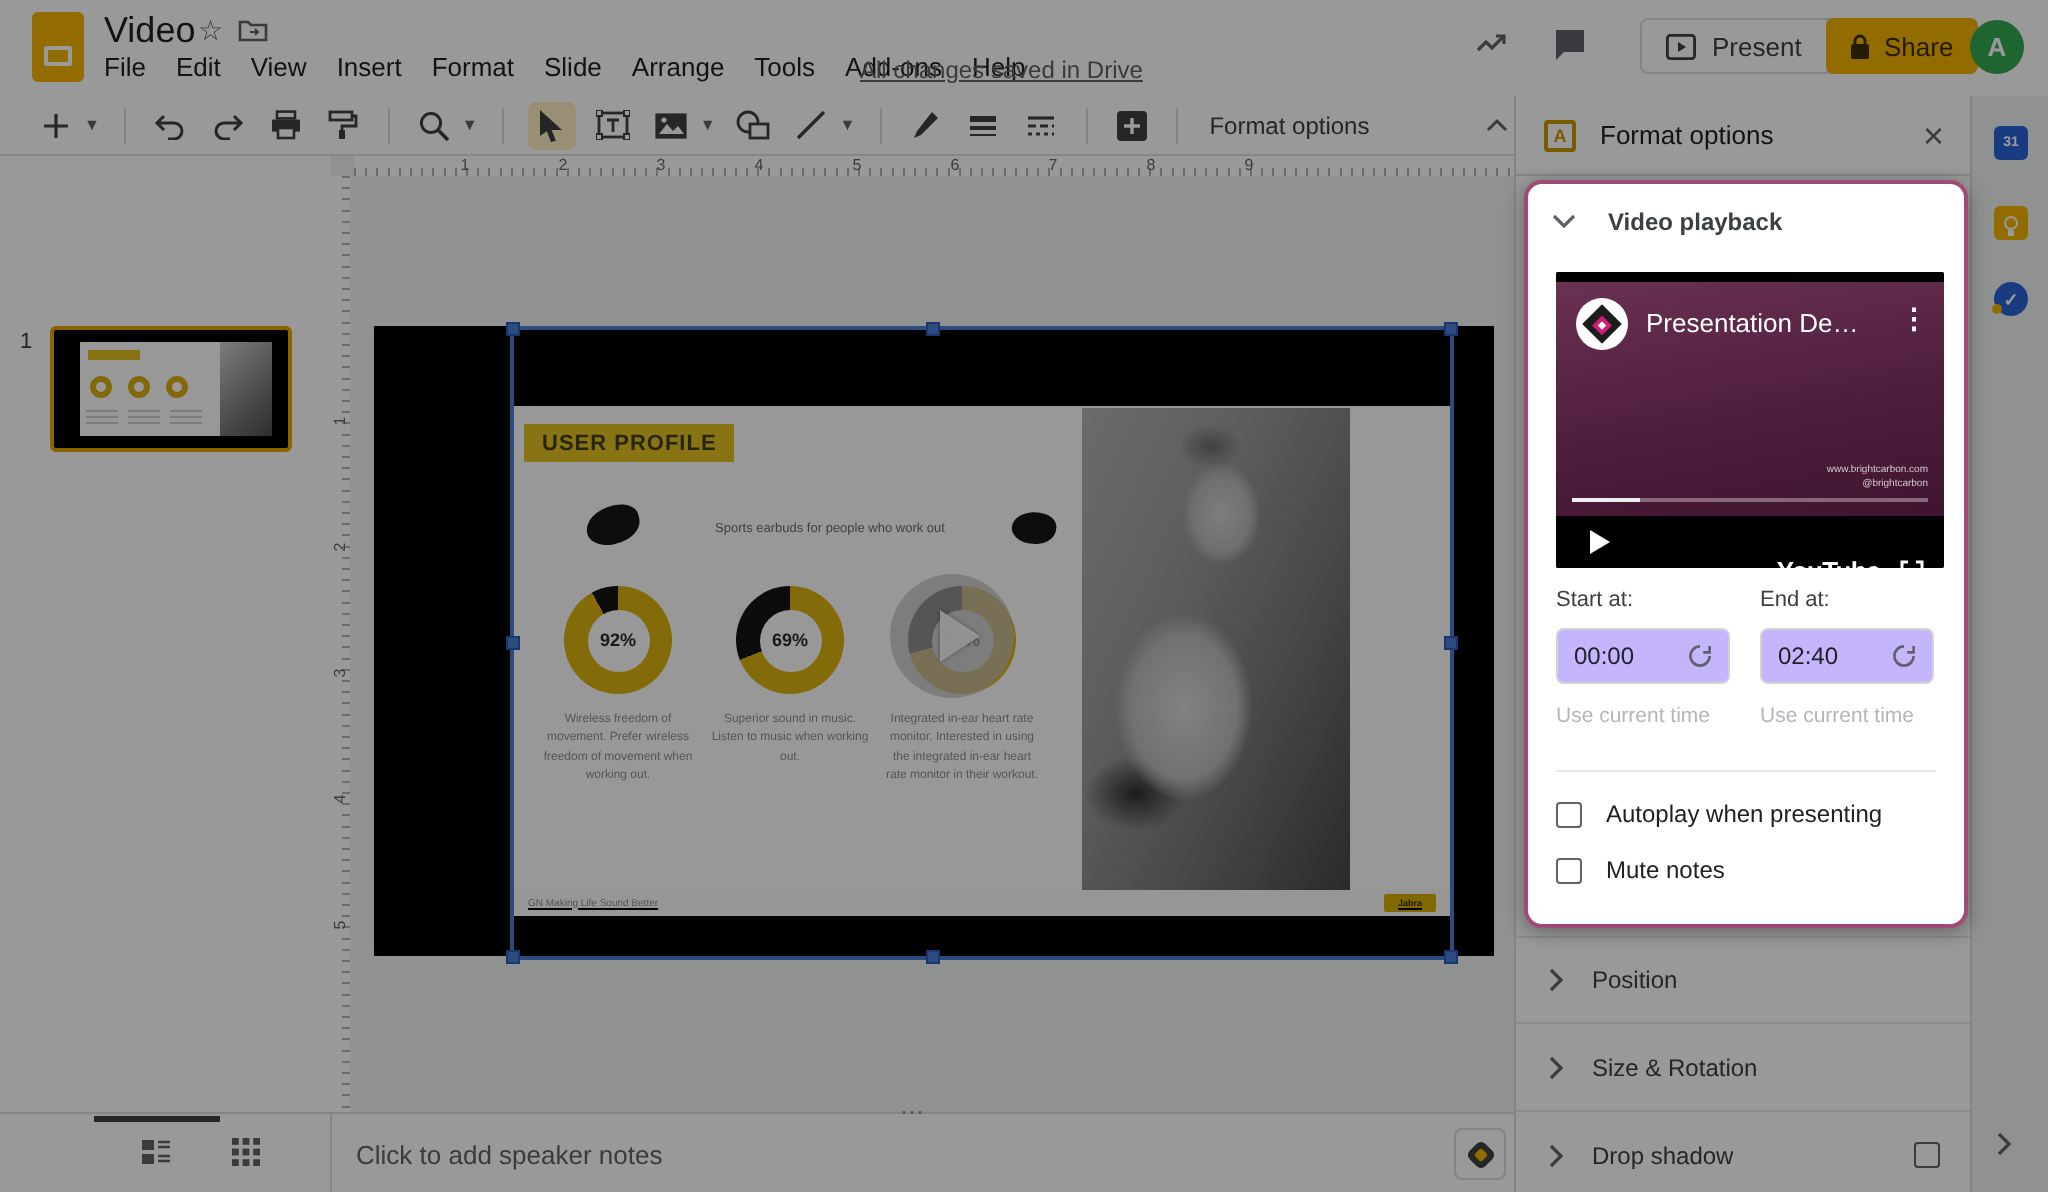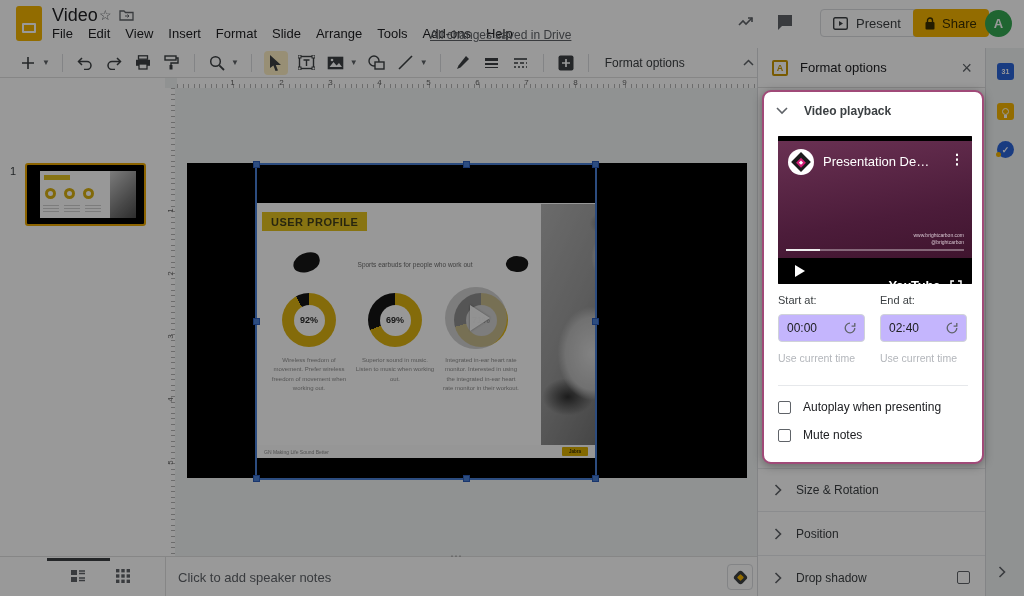--- a/index.html
+++ b/index.html
@@ -54,21 +54,21 @@
   .h-nums span { width:49px; text-align:center; font-size:8px; color:#666; line-height:9px; }
   .v-ruler { position:absolute; left:0; top:10px; width:10px; height:468px; background:#fff;
     background-image:repeating-linear-gradient(to bottom,#b5b5b5 0 1px,transparent 1px 5.6px);
     background-size:4px 100%; background-position:100% 0; background-repeat:no-repeat; }
   .v-nums { display:flex; flex-direction:column; padding-top:91px; }
   .v-nums span { height:63px; display:flex; align-items:center; justify-content:center; font-size:8px; color:#666; transform:rotate(-90deg); }
 
   .slide { position:absolute; left:22px; top:85px; width:560px; height:315px; background:#000; }
 
   
-  .video-frame { position:absolute; left:70px; top:2px; width:338px; height:313px; outline:2px solid #4a7fd4; }
+  .video-frame { position:absolute; left:70px; top:2px; width:468px; height:313px; outline:2px solid #4a7fd4;text-decoration:underline; }
   .vf-top { height:38px; background:#000; }
   .vf-body { position:relative; height:242px; background:#fdfdfd; overflow:hidden; }
   .vf-footer { height:13px; background:#fafafa; display:flex; align-items:center; padding:0 7px; }
   .vf-footer .ftxt { font-size:5px; color:#8a8a8a; flex:1; }
   .brand-badge { width:26px; height:9px; background:#d9ae00; border-radius:1px; display:flex; align-items:center; justify-content:center; font-size:4.5px; font-weight:700; color:#3a2f00; }
   .vf-bottom { height:20px; background:#000; }
 
   .title-box { position:absolute; left:5px; top:9px; height:19px; padding:0 9px; background:#e3c21f; display:flex; align-items:center; font-size:11px; font-weight:700; letter-spacing:0.5px; color:#44401a; }
   .earbud { position:absolute; background:#161616; border-radius:60% 40% 55% 45%; }
   .earbud.l { left:36px; top:50px; width:27px; height:19px; transform:rotate(-12deg); }
@@ -551,27 +551,27 @@
         <div class="checkbox"></div>
         <span class="chk-label">Mute notes</span>
       </div>
     </div>
 
     <div class="sections">
       <div class="sec-row">
         <svg width="8" height="12" viewBox="0 0 8 12">
             <path d="M1.5 1l5 5-5 5" fill="none" stroke="#5f6368" stroke-width="1.6"></path>
           </svg>
-        <span class="sec-label">Size &amp; Rotation</span>
+        <span class="sec-label">Position</span>
       </div>
       <div class="sec-row">
         <svg width="8" height="12" viewBox="0 0 8 12">
             <path d="M1.5 1l5 5-5 5" fill="none" stroke="#5f6368" stroke-width="1.6"></path>
           </svg>
-        <span class="sec-label">Position</span>
+        <span class="sec-label">Size &amp; Rotation</span>
       </div>
       <div class="sec-row">
         <svg width="8" height="12" viewBox="0 0 8 12">
             <path d="M1.5 1l5 5-5 5" fill="none" stroke="#5f6368" stroke-width="1.6"></path>
           </svg>
         <span class="sec-label">Drop shadow</span>
         <div class="checkbox"></div>
       </div>
     </div>
   </div>

